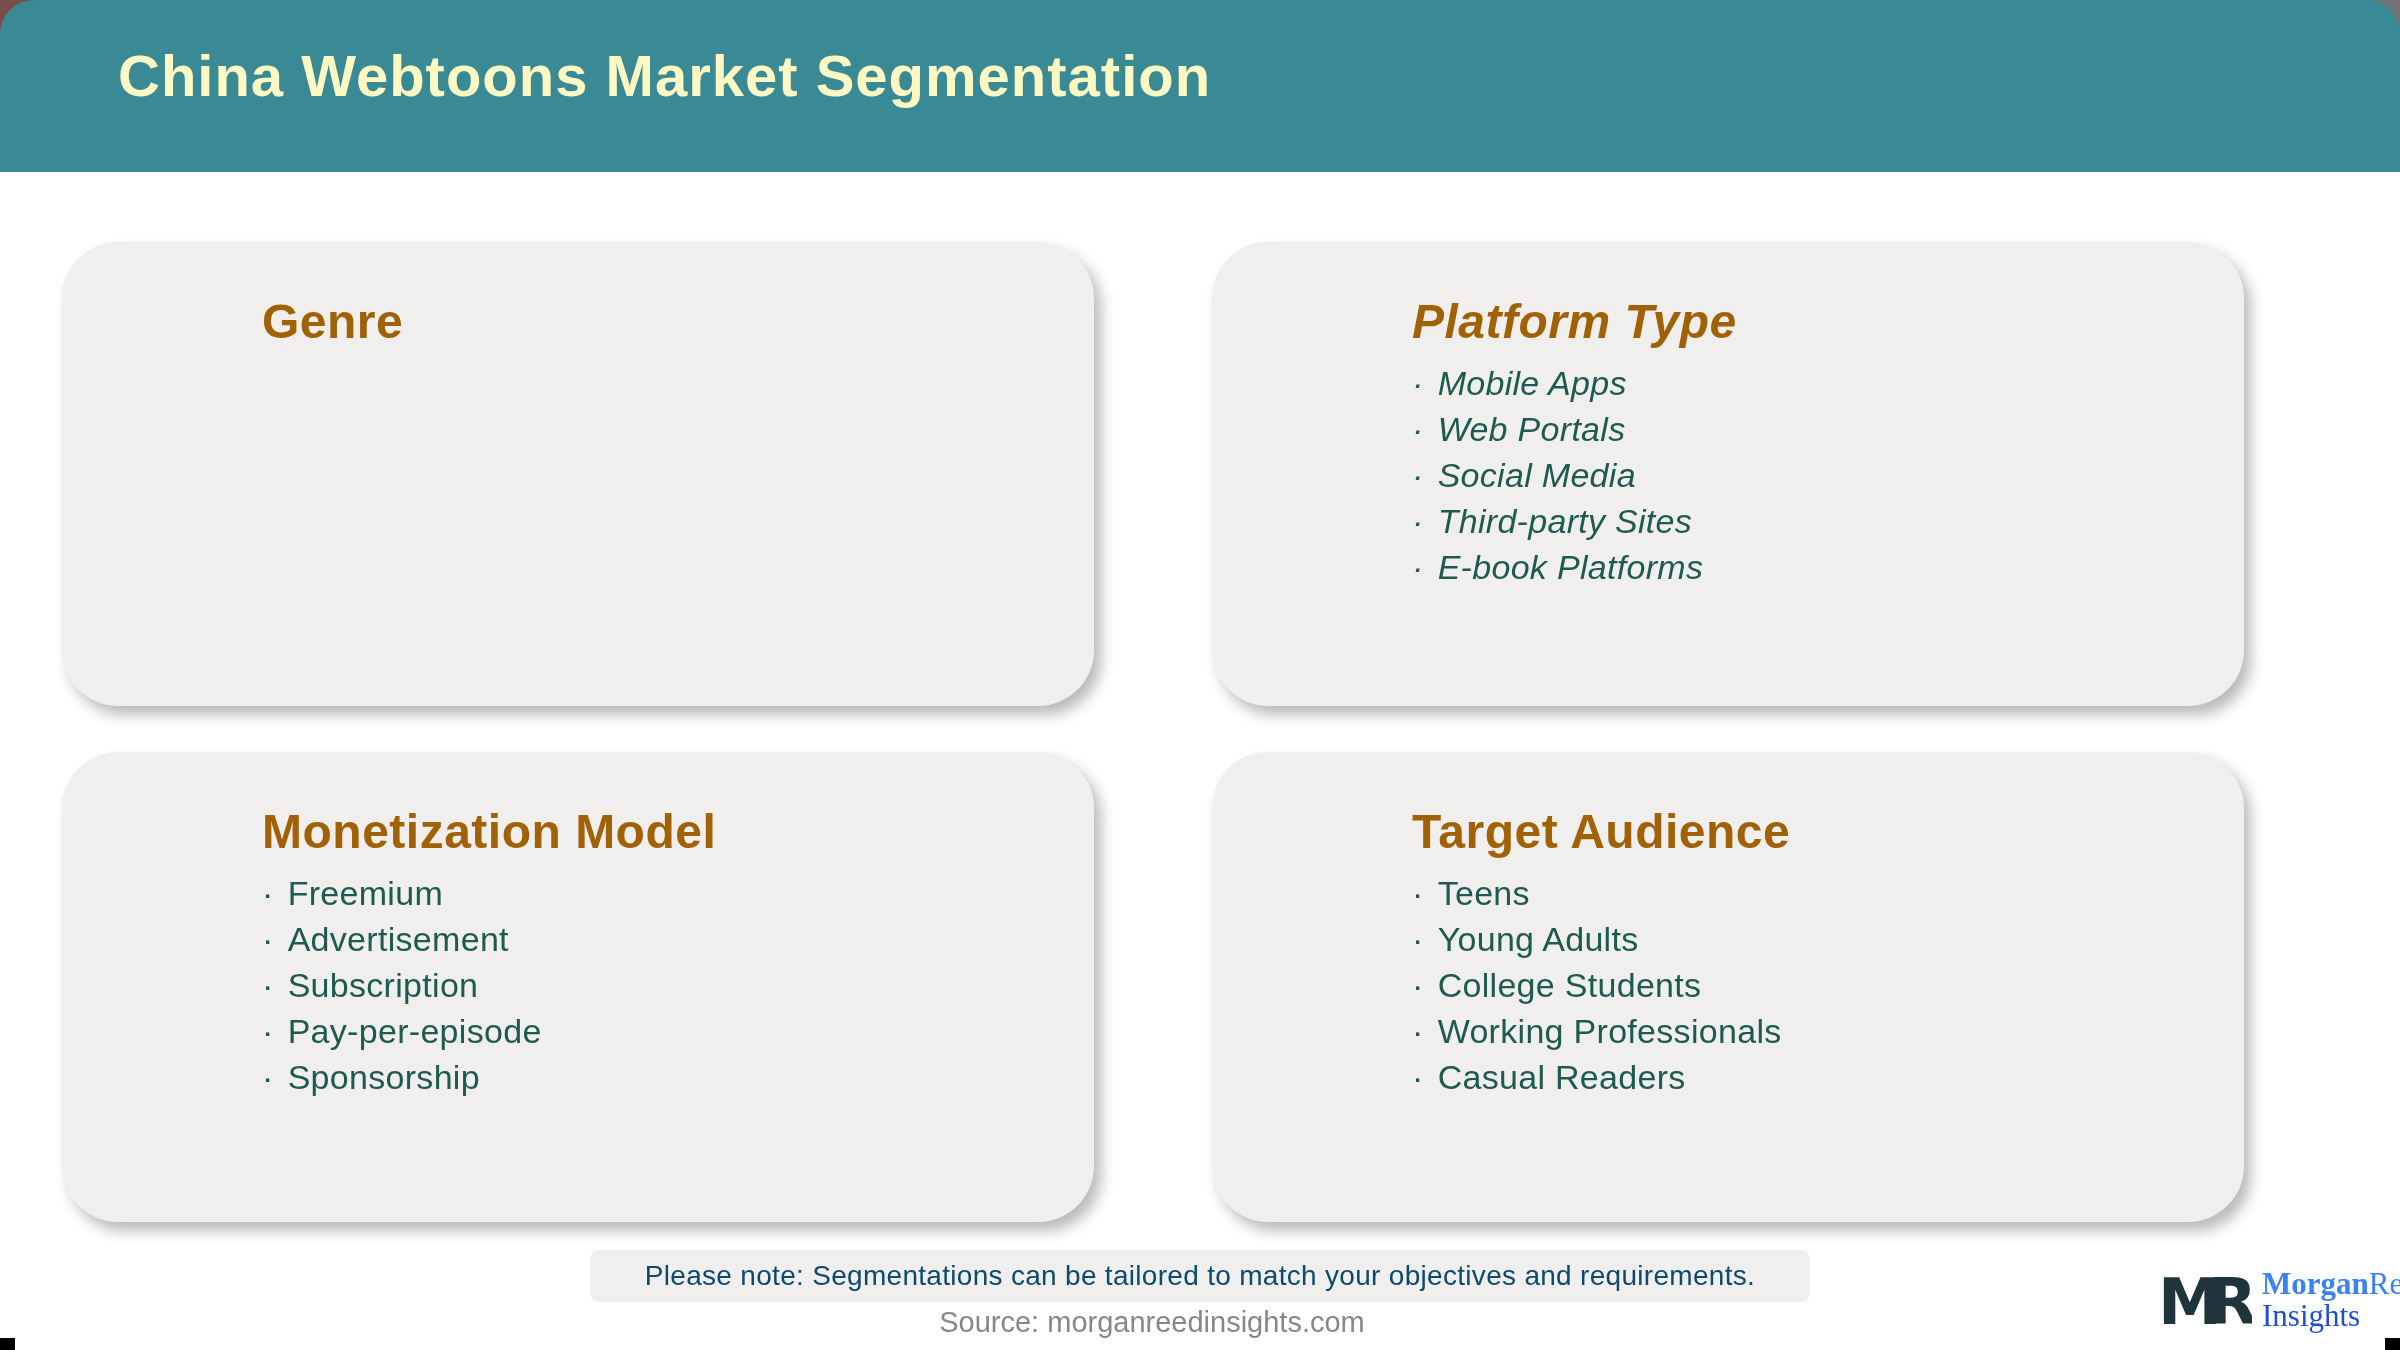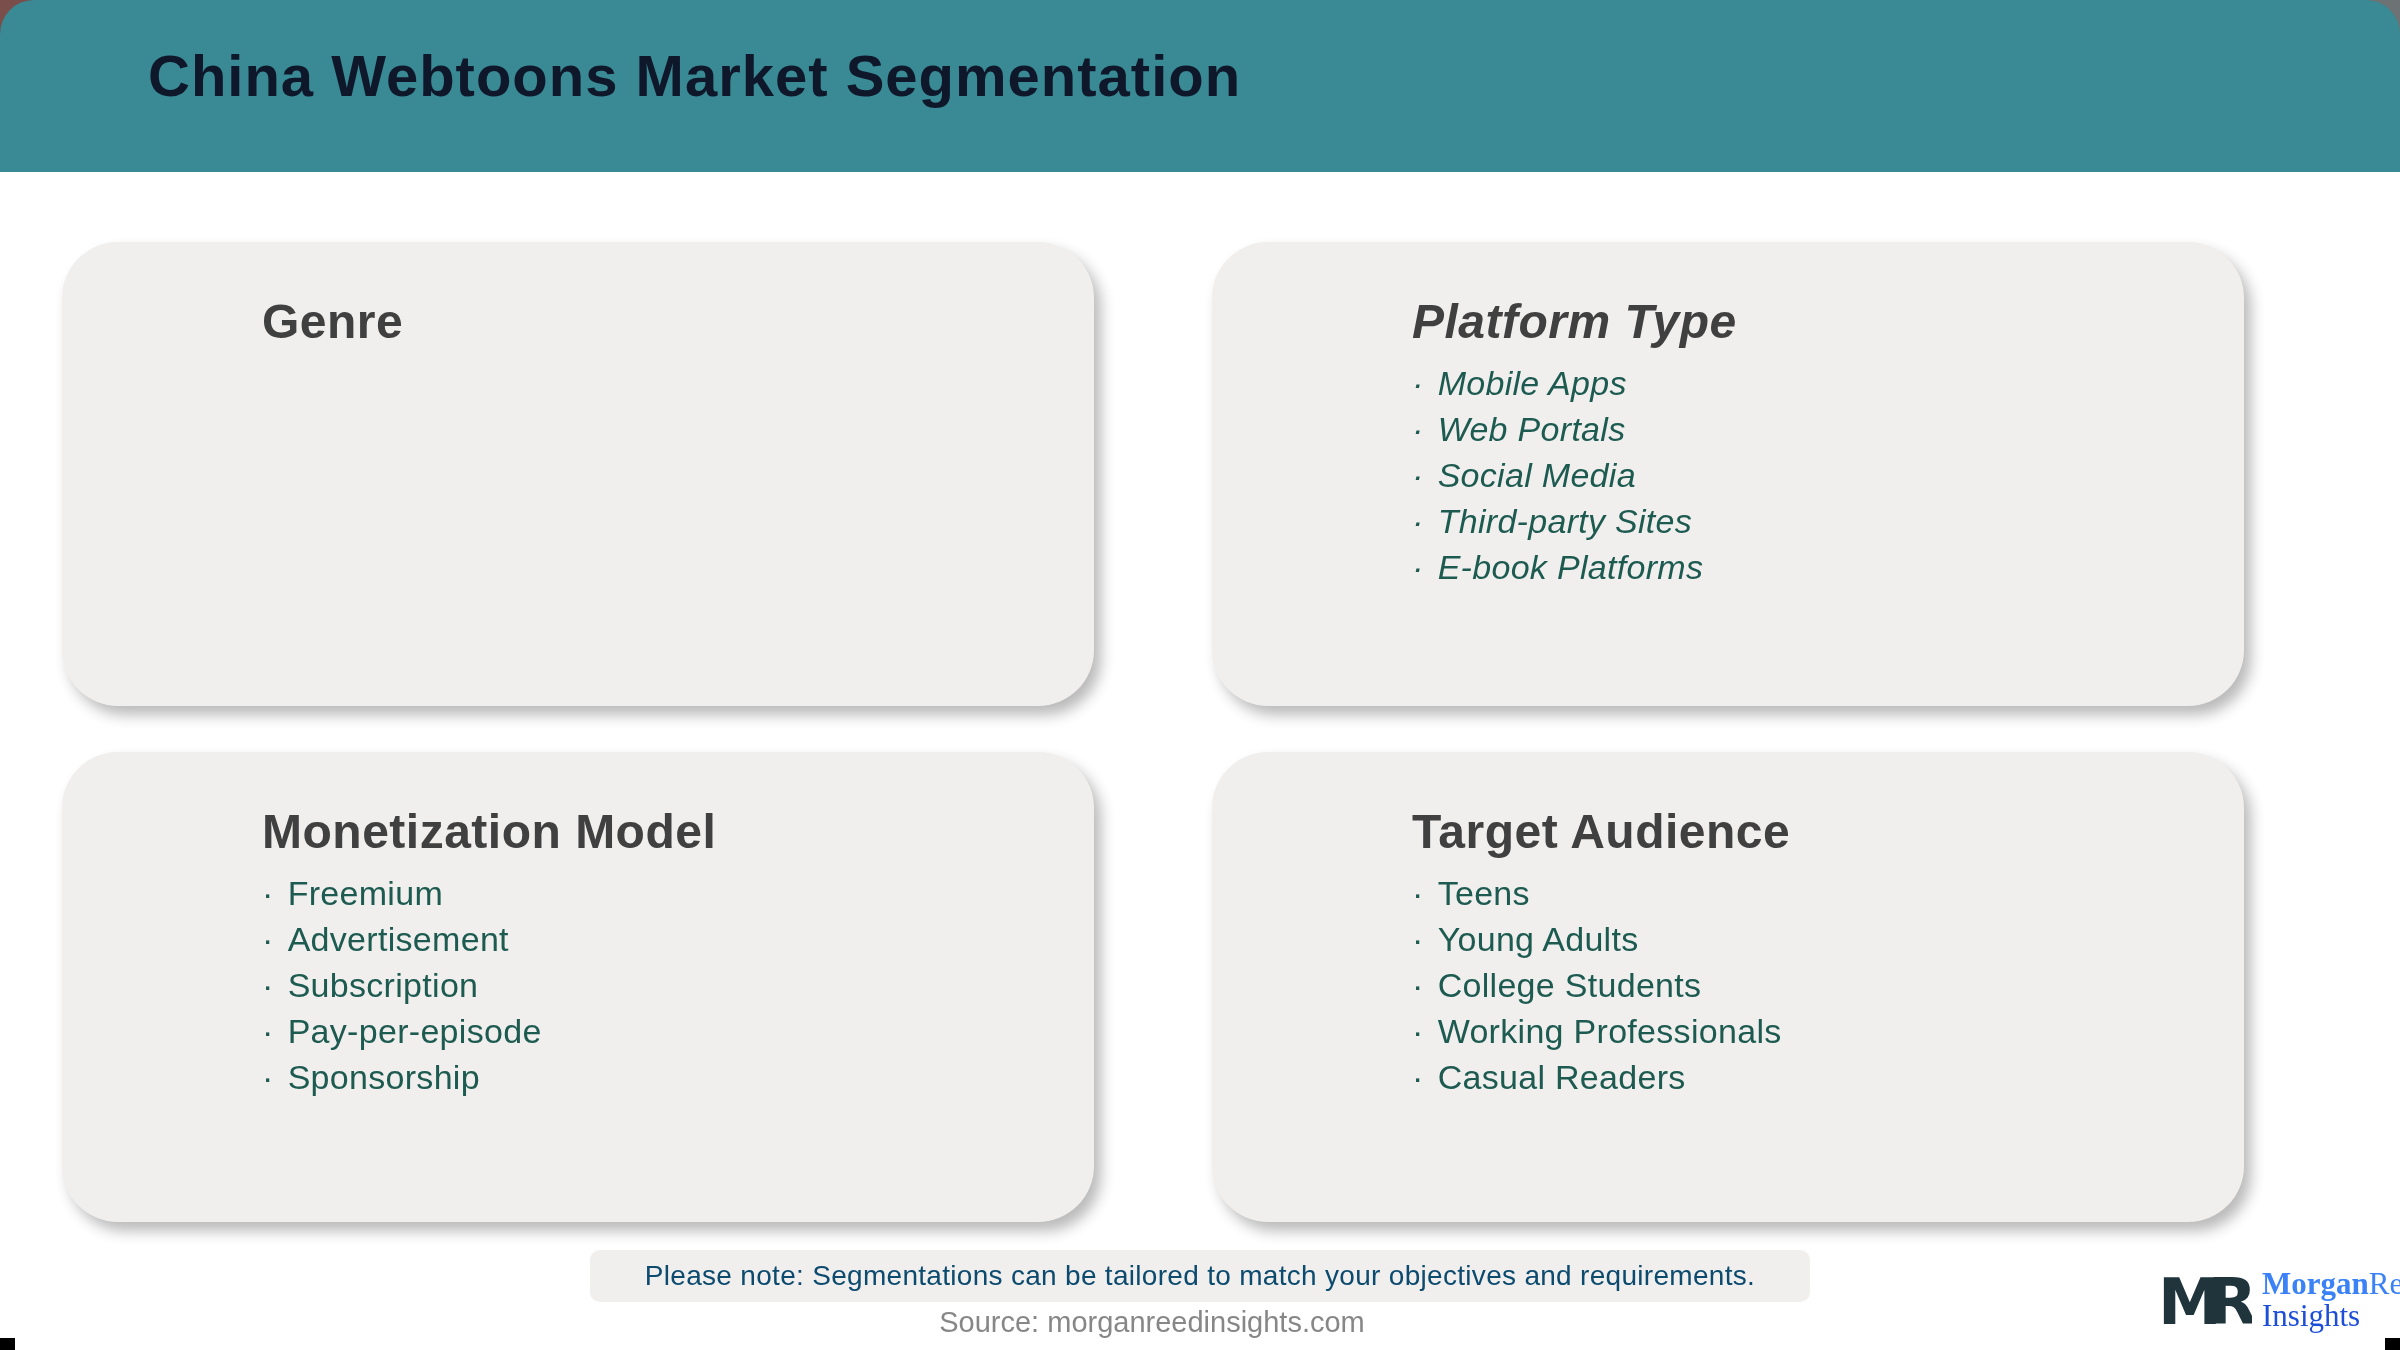--- a/index.html
+++ b/index.html
@@ -21,24 +21,24 @@
   .header {
     position: absolute;
     top: 0; left: 0;
     width: 2400px; height: 172px;
     background: #398a94;
     border-radius: 34px 34px 0 0;
     z-index: 1;
   }
   .header-title {
     position: absolute;
-    left: 148px; top: 42px;
+    left: 118px; top: 42px;
     font-size: 58px;
     font-weight: bold;
-    color: #0f172a;
+    color: #fef9c3;
     letter-spacing: 1px;
     white-space: nowrap;
   }
 
   .card {
     position: absolute;
     width: 1032px;
     background: #f0efee;
     border-radius: 56px;
     box-shadow: 7px 9px 14px rgba(40, 40, 40, 0.32);
@@ -49,21 +49,21 @@
   .card.c3 { left: 62px;   top: 752px; height: 470px; }
   .card.c4 { left: 1212px; top: 752px; height: 470px; }
 
   .card-inner { padding: 50px 60px 0 200px; }
 
   .card-title {
     margin: 0 0 8px 0;
     font-size: 48px;
     line-height: 60px;
     font-weight: bold;
-    color: #404040;
+    color: #a16207;
     letter-spacing: 0.5px;
   }
 
   .card-list { list-style: none; margin: 0; padding: 0; }
   .card-list li {
     font-size: 34px;
     line-height: 46px;
     color: #1d5a50;
     letter-spacing: 0.3px;
   }

